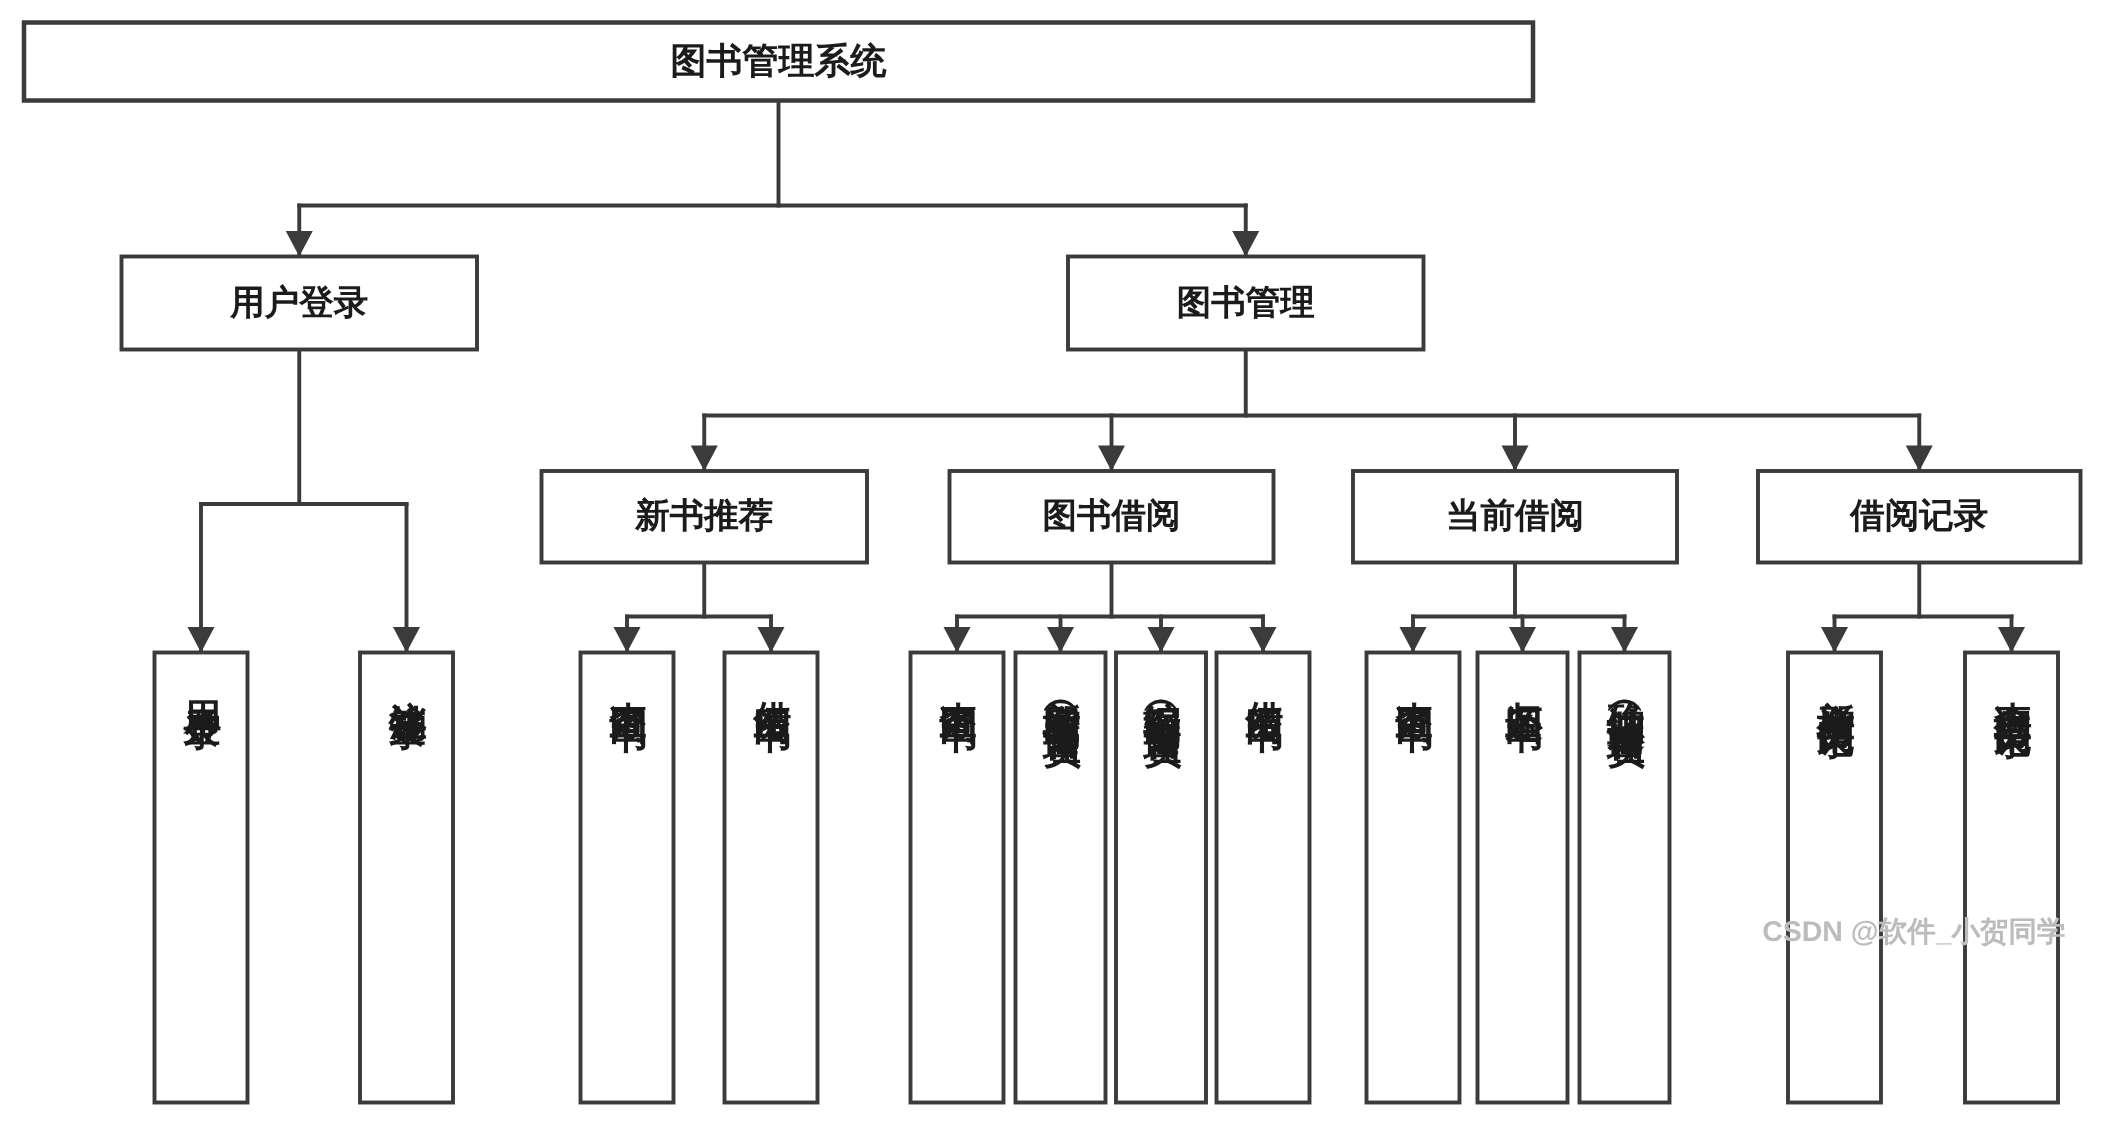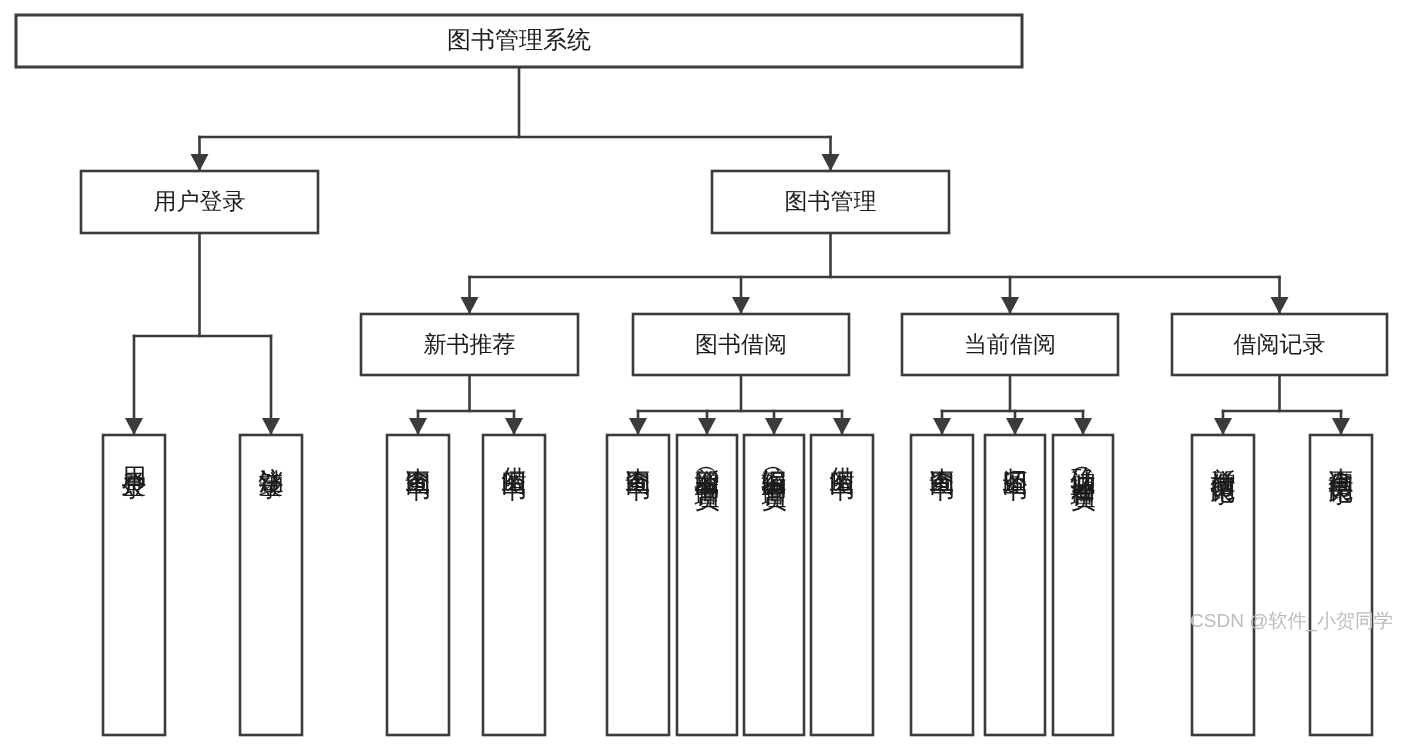--- a/index.html
+++ b/index.html
@@ -11,20 +11,21 @@
     width: 1405px;
     height: 747px;
     font-family: "Liberation Sans", "DejaVu Sans", sans-serif;
     overflow: hidden;
     position: relative;
   }
   #diagram-root {
     position: relative;
     width: 1405px;
     height: 640px;
+    font-weight: bold;
   }
   svg#flow-svg {
     position: absolute;
     top: 0;
     left: 0;
     width: 1405px;
     height: 747px;
   }
   .node-box {
     fill: #ffffff;
@@ -68,21 +69,21 @@
     text-orientation: upright;
     font-family: "Liberation Sans", "DejaVu Sans", sans-serif;
     font-size: 25px;
     letter-spacing: 3px;
     color: #1b1b1b;
     white-space: nowrap;
     line-height: 1;
   }
   .watermark {
     position: absolute;
-    right: 12px;
+    right: 28px;
     bottom: 6px;
     font-family: "Liberation Sans", "DejaVu Sans", sans-serif;
     font-size: 19px;
     color: #bcbcbc;
     white-space: nowrap;
     user-select: none;
   }
 </style>
 </head>
 <body>

